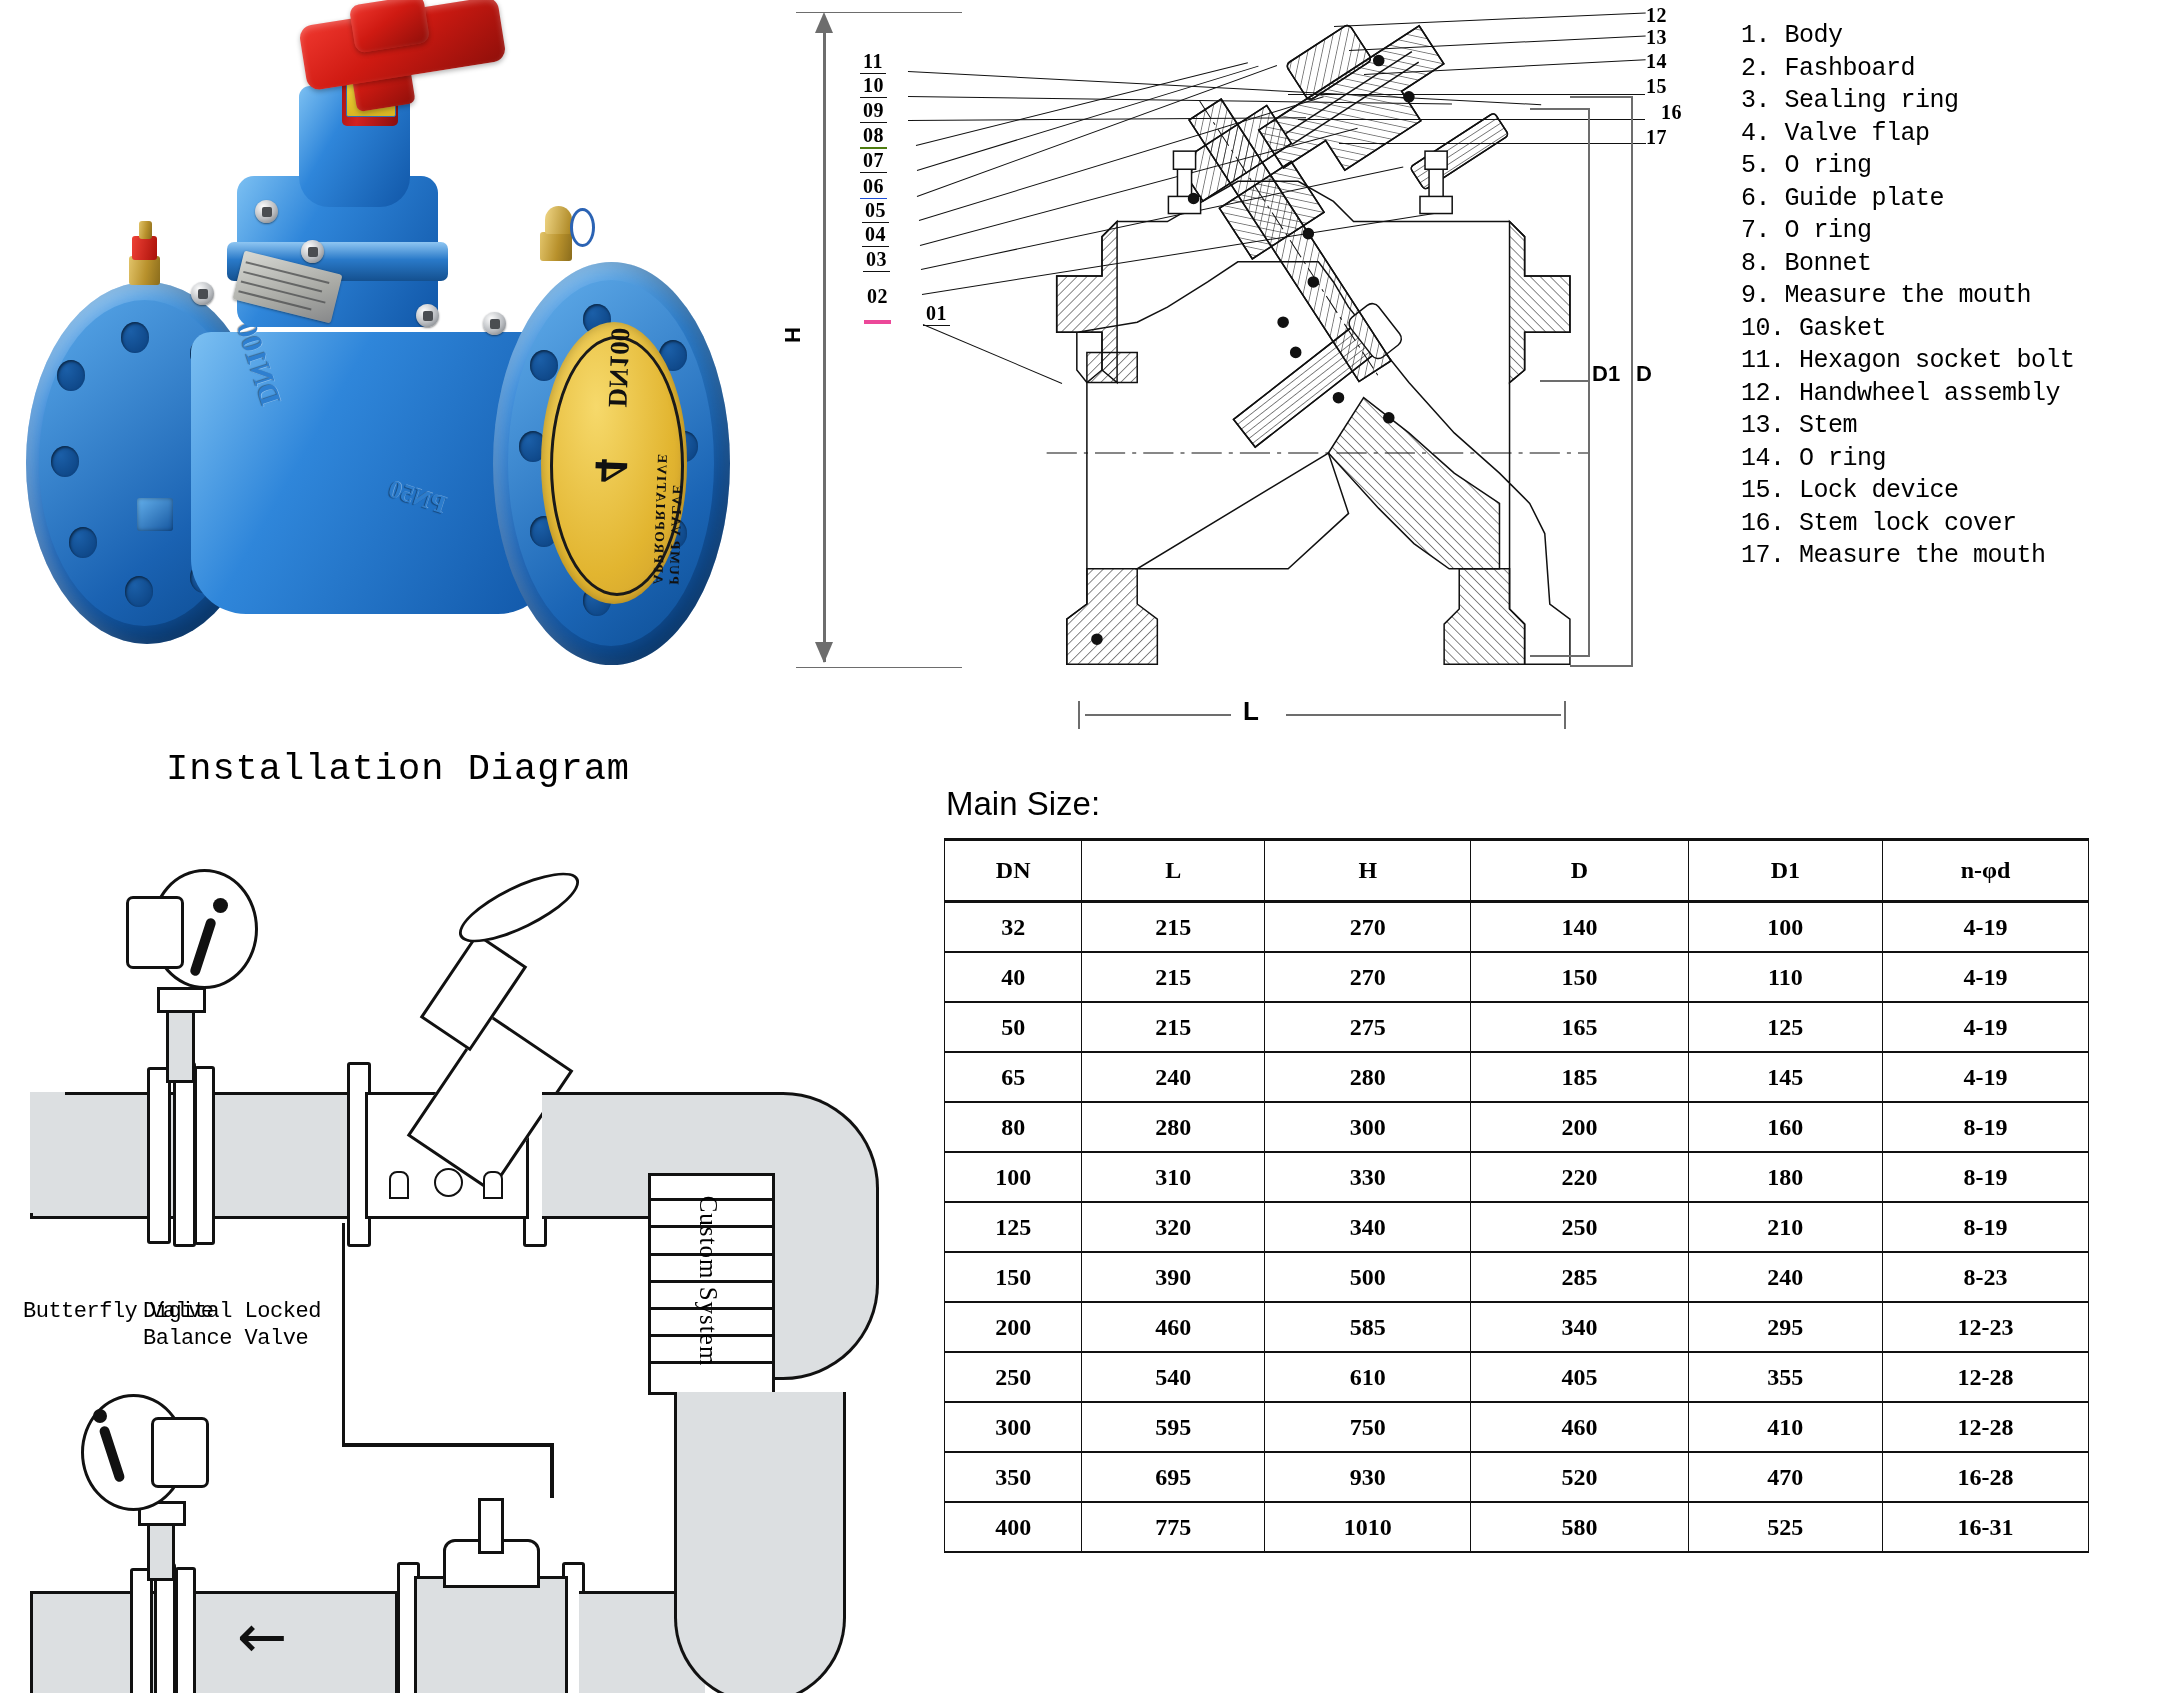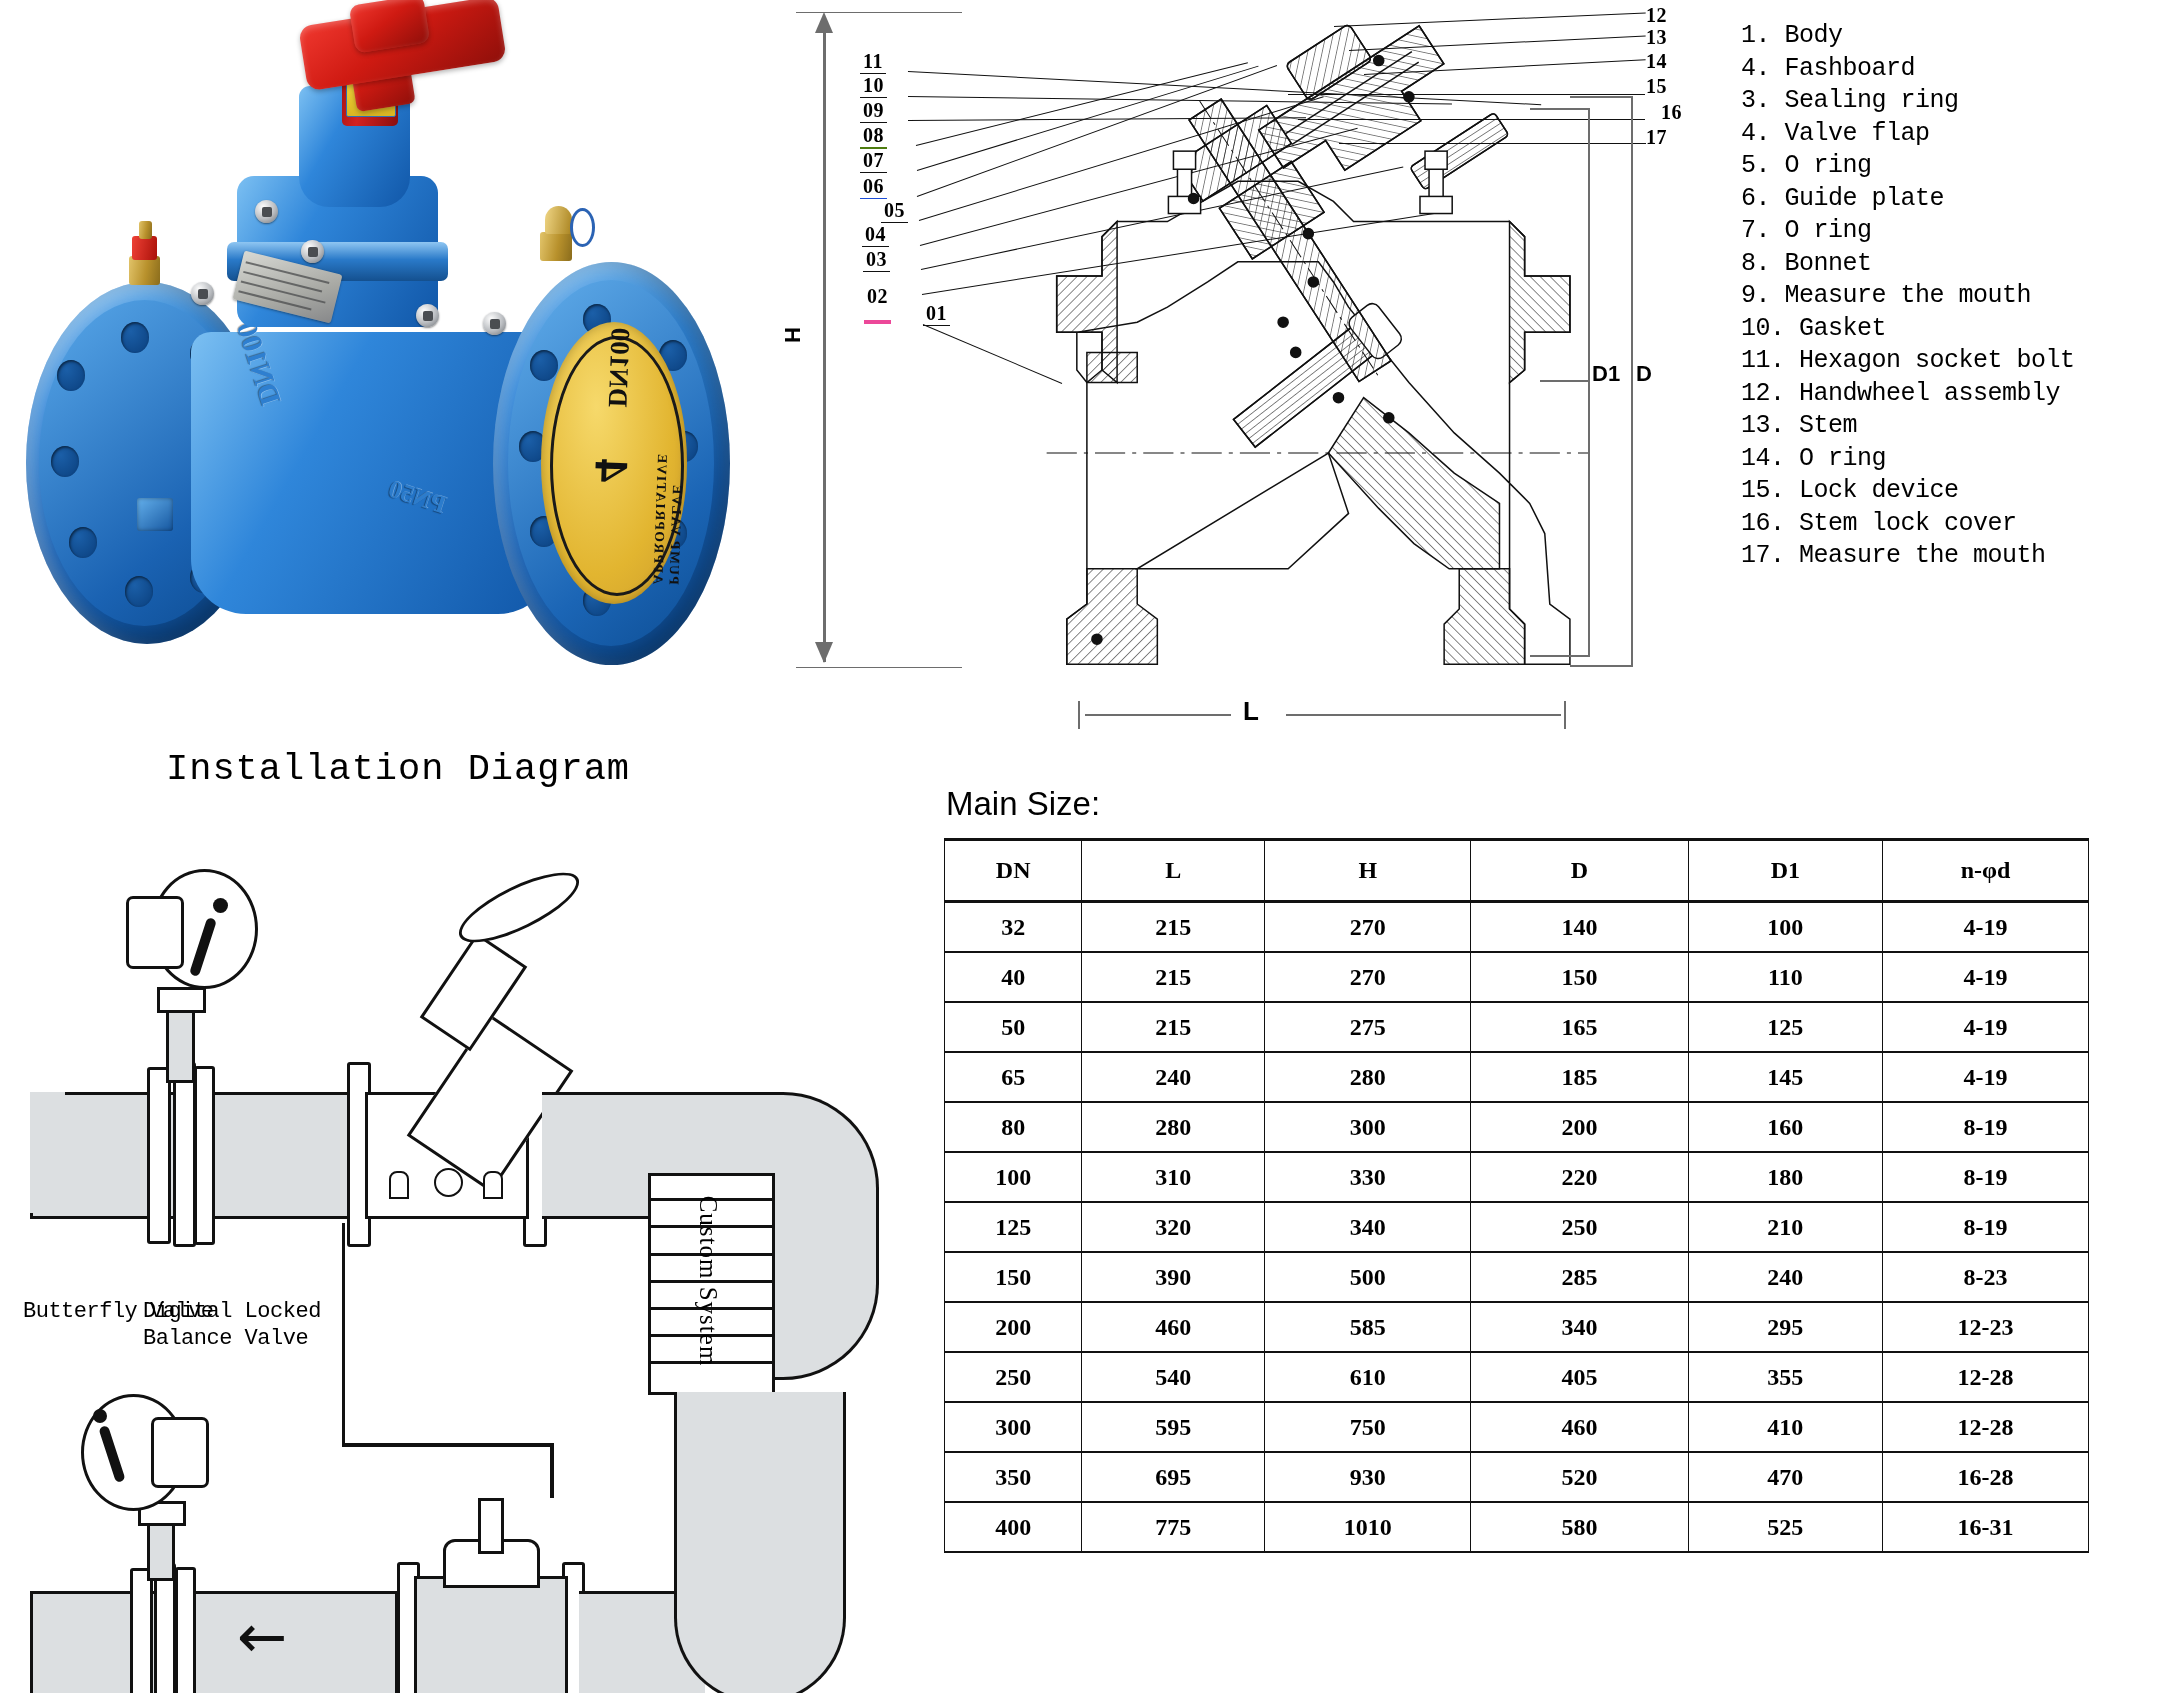--- a/index.html
+++ b/index.html
@@ -224,21 +224,21 @@
   <div class="abs" style="left:30px;top:642px;width:0;height:0;border-left:9px solid transparent;
               border-right:9px solid transparent;border-top:21px solid #6d6d6d;"></div>
   <div class="dimlabel" style="left:-1px;top:322px;font-size:22px;transform:rotate(90deg);">H</div>
 
   <div class="callout" style="left:75px;top:50px;border-bottom:1px solid #111;padding:0 3px;">11</div>
   <div class="callout" style="left:75px;top:74px;border-bottom:1px solid #111;padding:0 3px;">10</div>
   <div class="callout" style="left:75px;top:99px;border-bottom:1px solid #111;padding:0 3px;text-align:right;">09</div>
   <div class="callout" style="left:75px;top:124px;border-bottom:2px solid #4d7c0f;padding:0 3px;">08</div>
   <div class="callout" style="left:75px;top:149px;border-bottom:1px solid #111;padding:0 3px;">07</div>
   <div class="callout" style="left:75px;top:175px;border-bottom:1px solid #1d4ed8;padding:0 3px;">06</div>
-  <div class="callout" style="left:77px;top:199px;border-bottom:1px solid #111;padding:0 3px;margin-left:19px;">05</div>
+  <div class="callout" style="left:77px;top:199px;border-bottom:1px solid #111;padding:0 3px;">05</div>
   <div class="callout" style="left:77px;top:223px;border-bottom:1px solid #111;padding:0 3px;">04</div>
   <div class="callout" style="left:78px;top:248px;border-bottom:1px solid #111;padding:0 3px;">03</div>
   <div class="callout" style="left:79px;top:273px;border-bottom:4px solid #ec4899;padding:12px 3px;">02</div>
   <div class="callout" style="left:91px;top:302px;border-bottom:1px solid #111;padding:0 3px;margin-left:47px;">01</div>
 
   <div class="lead" style="left:123px;top:71px;width:634px;transform:rotate(3.0deg);"></div>
   <div class="lead" style="left:123px;top:96px;width:544px;transform:rotate(0.8deg);"></div>
   <div class="lead" style="left:123px;top:120px;width:398px;transform:rotate(-0.4deg);"></div>
   <div class="lead" style="left:131px;top:145px;width:342px;transform:rotate(-14deg);"></div>
   <div class="lead" style="left:132px;top:170px;width:357px;transform:rotate(-17deg);"></div>
@@ -380,21 +380,21 @@
 
   <div class="dimline" style="left:293px;top:701px;width:2px;height:28px;"></div>
   <div class="dimline" style="left:779px;top:701px;width:2px;height:28px;"></div>
   <div class="dimline" style="left:300px;top:714px;width:146px;height:1.5px;"></div>
   <div class="dimline" style="left:501px;top:714px;width:275px;height:1.5px;"></div>
   <div class="dimlabel" style="left:458px;top:696px;font-size:26px;">L</div>
 </div>
 
 <div class="abs" id="parts-panel">
   <div class="parts-list">1. Body</div>
-  <div class="parts-list">4. Fashboard</div>
+  <div class="parts-list">2. Fashboard</div>
   <div class="parts-list">3. Sealing ring</div>
   <div class="parts-list">4. Valve flap</div>
   <div class="parts-list">5. O ring</div>
   <div class="parts-list">6. Guide plate</div>
   <div class="parts-list">7. O ring</div>
   <div class="parts-list">8. Bonnet</div>
   <div class="parts-list">9. Measure the mouth</div>
   <div class="parts-list">10. Gasket</div>
   <div class="parts-list">11. Hexagon socket bolt</div>
   <div class="parts-list">12. Handwheel assembly</div>

